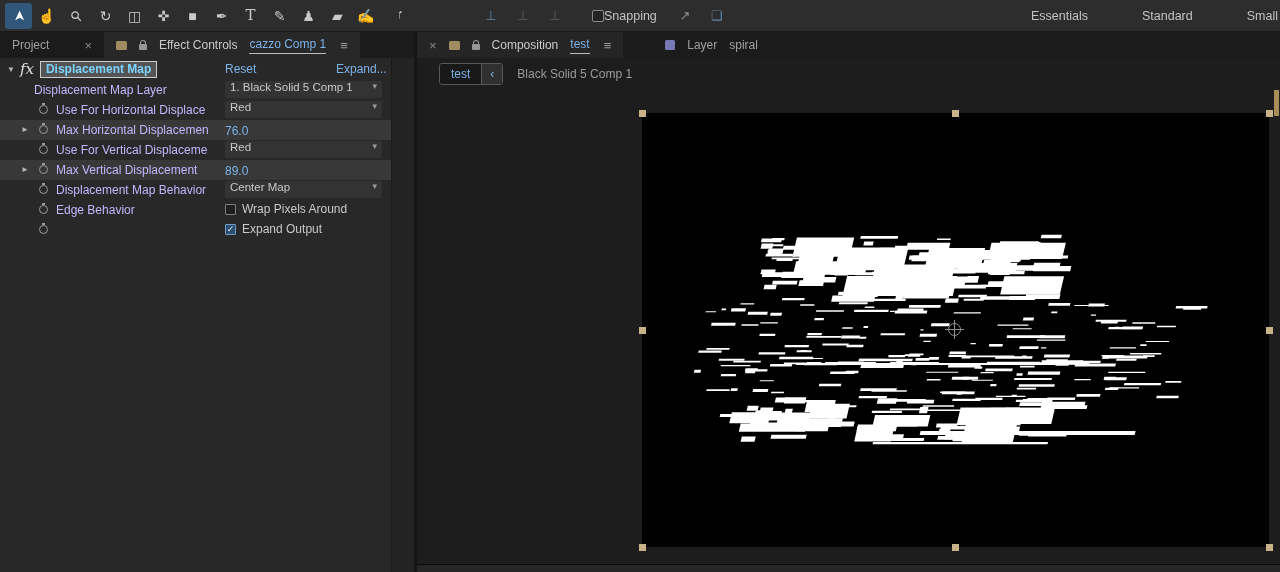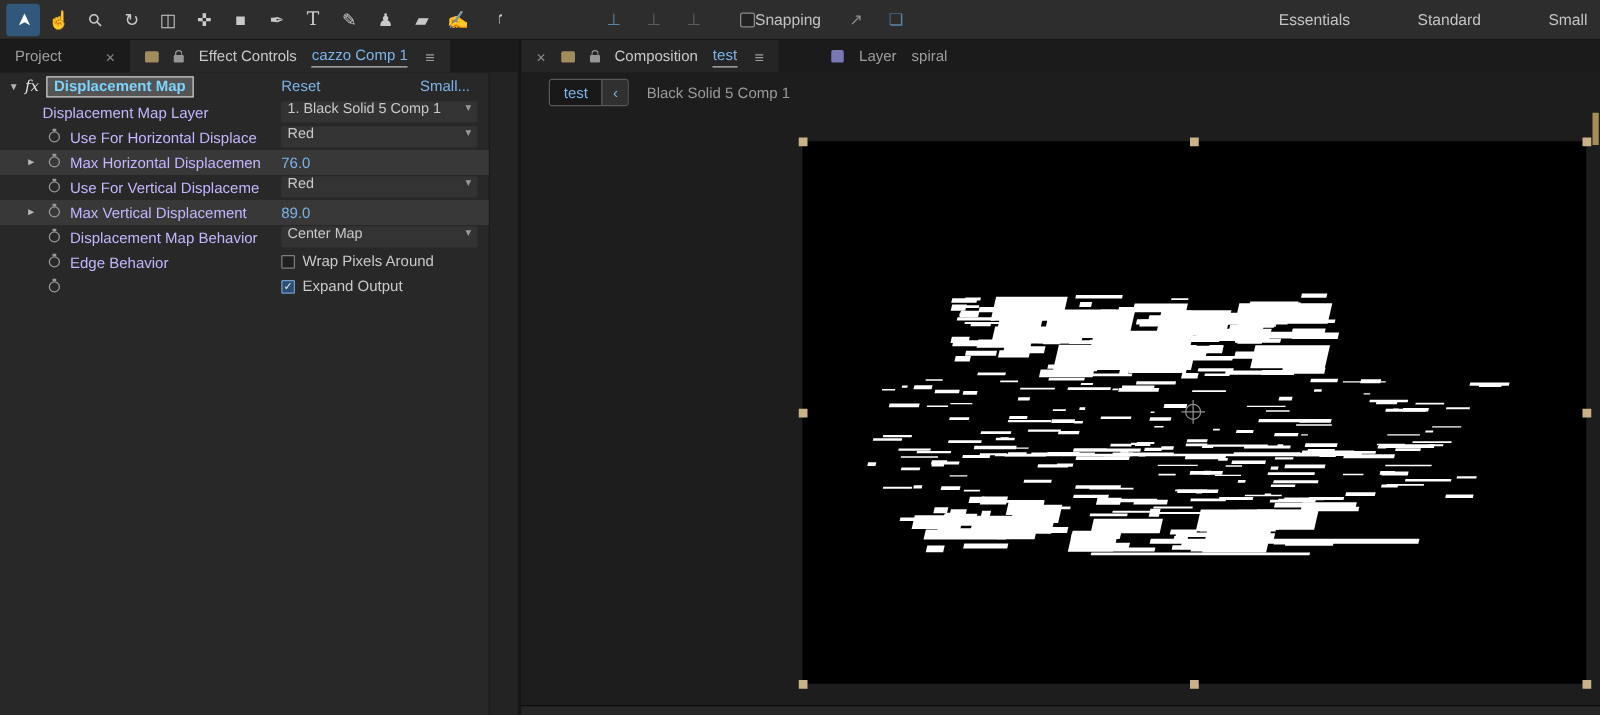--- a/index.html
+++ b/index.html
@@ -19,21 +19,21 @@
   [data-name="type-icon"]{font-family:"DejaVu Serif",serif;font-size:15px;}
   .axis-group{display:flex;margin-left:70px;gap:10px;}
   .axis-btn{width:22px;height:22px;display:flex;align-items:center;justify-content:center;
     font-size:13px;color:#5e5e5e;}
   .axis-btn.tinted,.snapopt.tinted{color:#5c84a6;}
   .snap-wrap{display:flex;align-items:center;margin-left:26px;gap:0;color:#c3c3c3;font-size:12.5px;}
   .cb{width:12px;height:12px;border:1px solid #8b8b8b;background:#222;border-radius:2px;display:inline-block;}
   .post-snap{display:flex;margin-left:18px;gap:12px;}
   .snapopt{width:20px;height:22px;display:flex;align-items:center;justify-content:center;
     font-size:13px;color:#8d8d8d;}
-  .workspaces{margin-left:auto;display:flex;gap:54px;padding-right:10px;color:#c3c3c3;
+  .workspaces{margin-left:auto;display:flex;gap:54px;padding-right:2px;color:#c3c3c3;
     font-size:12.5px;white-space:nowrap;}
   .ws{cursor:default;}
   
   .panels{display:flex;height:540px;}
   .left{width:417px;background:#282828;border-right:3px solid #151515;display:flex;flex-direction:column;}
   .tabbar{height:26px;background:#1b1b1b;display:flex;font-size:12px;color:#9f9f9f;align-items:stretch;}
   .tab{display:flex;align-items:center;gap:12px;padding:0 12px;}
   .tab-project{width:104px;justify-content:space-between;}
   .tab-active{background:#282828;}
   .right .tab-active{background:#252525;}
@@ -47,21 +47,21 @@
   .comp-name{color:var(--accent);border-bottom:1px solid #bdbdbd;padding-bottom:2px;}
   .dim-name{color:#9f9f9f;}
   .menu-ic{color:#9a9a9a;font-size:13px;margin-left:2px;}
   
   .left-body{flex:1;display:flex;}
   .left-content{width:391px;display:flex;flex-direction:column;}
   .scrollstrip{flex:1;background:#232323;border-left:1px solid #1b1b1b;}
   .subtitle{height:24px;display:flex;align-items:flex-end;padding:0 0 4px 7px;color:#b5b5b5;font-size:12px;}
   .fxhead{position:relative;height:22px;display:flex;align-items:center;padding-left:7px;}
   .tri{color:#b5b5b5;font-size:8px;margin-right:5px;}
-  .fx{font-style:italic;color:#e0e0e0;font-size:12px;margin-right:6px;font-family:"DejaVu Serif",serif;}
+  .fx{font-style:italic;color:#e0e0e0;font-size:15px;margin-right:6px;font-family:"DejaVu Serif",serif;}
   .fxname{background:#545454;border:1px solid #cdcdcd;color:#7dd3fc;font-size:12px;font-weight:bold;
     padding:0 5px;line-height:15px;}
   .reset{position:absolute;left:225px;color:var(--accent);font-size:12px;}
   .about{position:absolute;left:336px;color:var(--accent);font-size:12px;}
   .prow{position:relative;height:20px;}
   .prow.hl{background:#383838;}
   .exp{position:absolute;left:21px;top:5px;color:#b8b8b8;font-size:8px;}
   .sw{position:absolute;left:39px;top:5px;width:9px;height:9px;border:1px solid #9a9a9a;border-radius:50%;}
   .sw::before{content:"";position:absolute;top:-3px;left:2px;width:3px;height:2px;background:#9a9a9a;}
   .plabel{position:absolute;left:56px;top:3px;color:#c4b5fd;font-size:12px;white-space:nowrap;}
@@ -188,21 +188,21 @@
         <span class="menu-ic" data-name="panel-menu-icon">≡</span>
       </div>
     </div>
     <div class="left-body" data-name="effect-controls-body">
       <div class="left-content" data-name="effect-controls-content">
         <div class="fxhead" data-name="effect-header">
           <span class="tri" data-name="disclosure-triangle-icon">▼</span>
           <span class="fx" data-name="fx-badge-icon">fx</span>
           <span class="fxname" data-name="effect-name">Displacement Map</span>
           <span class="reset" data-name="reset-link">Reset</span>
-          <span class="about" data-name="about-link">Small...</span>
+          <span class="about" data-name="about-link">Expand...</span>
         </div>
         <div data-name="effect-rows">
             <div class="prow no-sw" data-name="property-row">
               <span class="plabel" data-name="property-label">Displacement Map Layer</span>
               <div class="pctrl" data-name="property-control">
                 <div class="dd" data-name="dropdown">
                   <span data-name="dropdown-value">1. Black Solid 5 Comp 1</span>
                   <span class="chev" data-name="chevron-down-icon">▾</span>
                 </div>
               </div>

